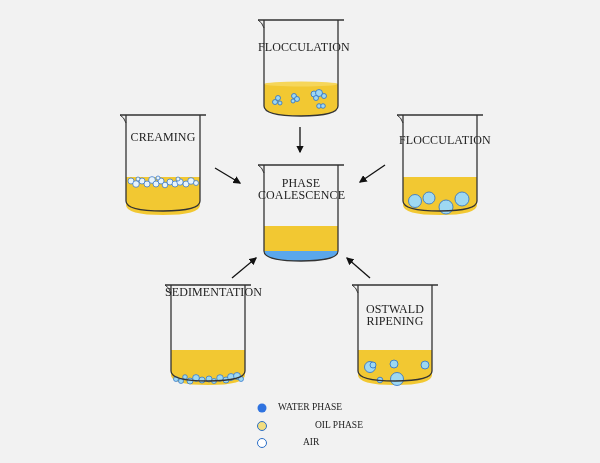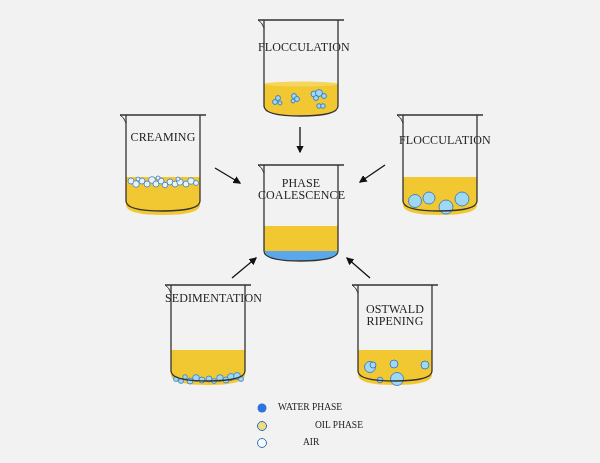--- a/index.html
+++ b/index.html
@@ -132,21 +132,21 @@
   </g>
 </svg>
 
 <div class="lbl" style="left:258px;top:41px;width:86px;">FLOCCULATION</div>
 <div class="lbl" style="left:120px;top:131px;width:86px;">CREAMING</div>
 <div class="lbl" style="left:399px;top:134px;width:86px;">FLOCCULATION</div>
 <div class="lbl" style="left:258px;top:177px;width:86px;">
   <div>PHASE</div>
   <div>COALESCENCE</div>
 </div>
-<div class="lbl" style="left:165px;top:292px;width:86px;">SEDIMENTATION</div>
+<div class="lbl" style="left:165px;top:286px;width:86px;">SEDIMENTATION</div>
 <div class="lbl" style="left:352px;top:303px;width:86px;">
   <div>OSTWALD</div>
   <div>RIPENING</div>
 </div>
 
 <div class="leg" style="left:278px;top:402px;font-family:Liberation Serif, serif;">WATER PHASE</div>
 <div class="leg" style="left:287px;top:420px;padding-left:28px;">OIL PHASE</div>
 <div class="leg" style="left:303px;top:437px;font-family:Liberation Serif, serif;">AIR</div>
 
 </body></html>

